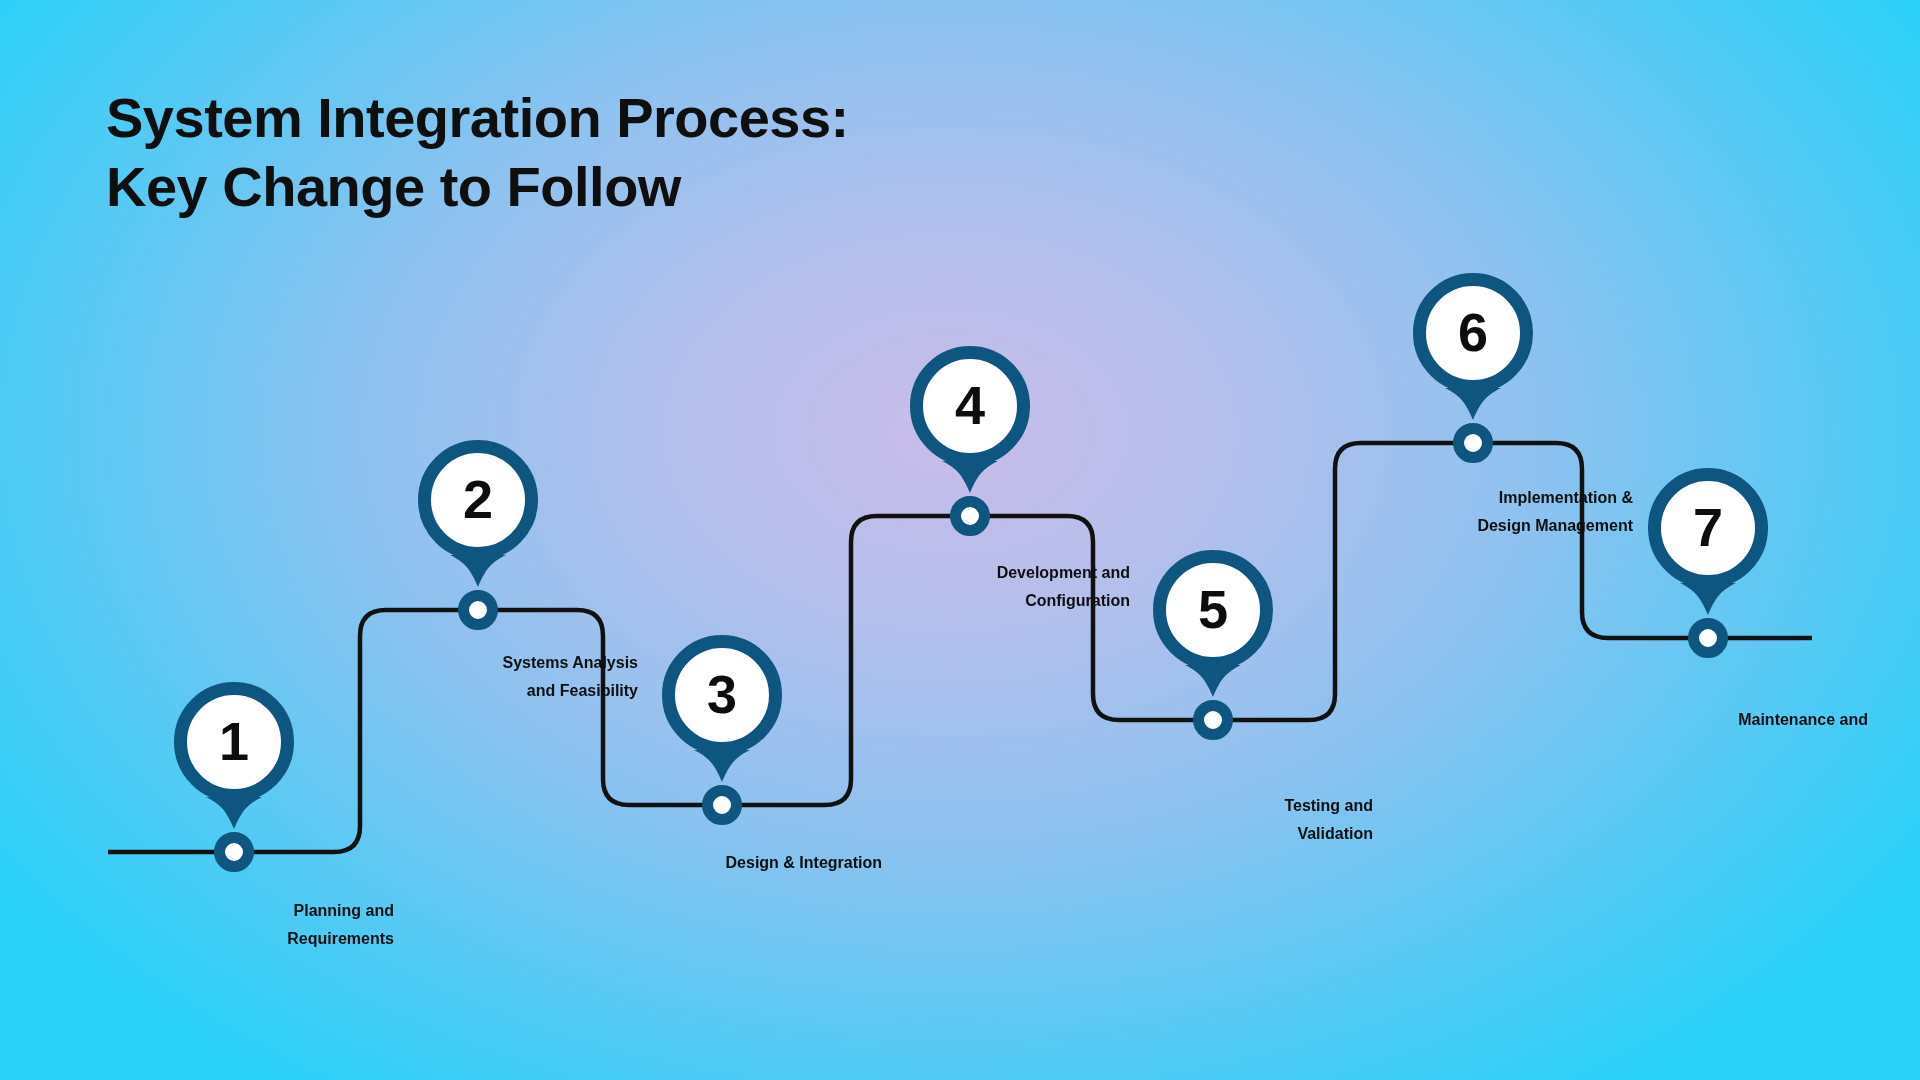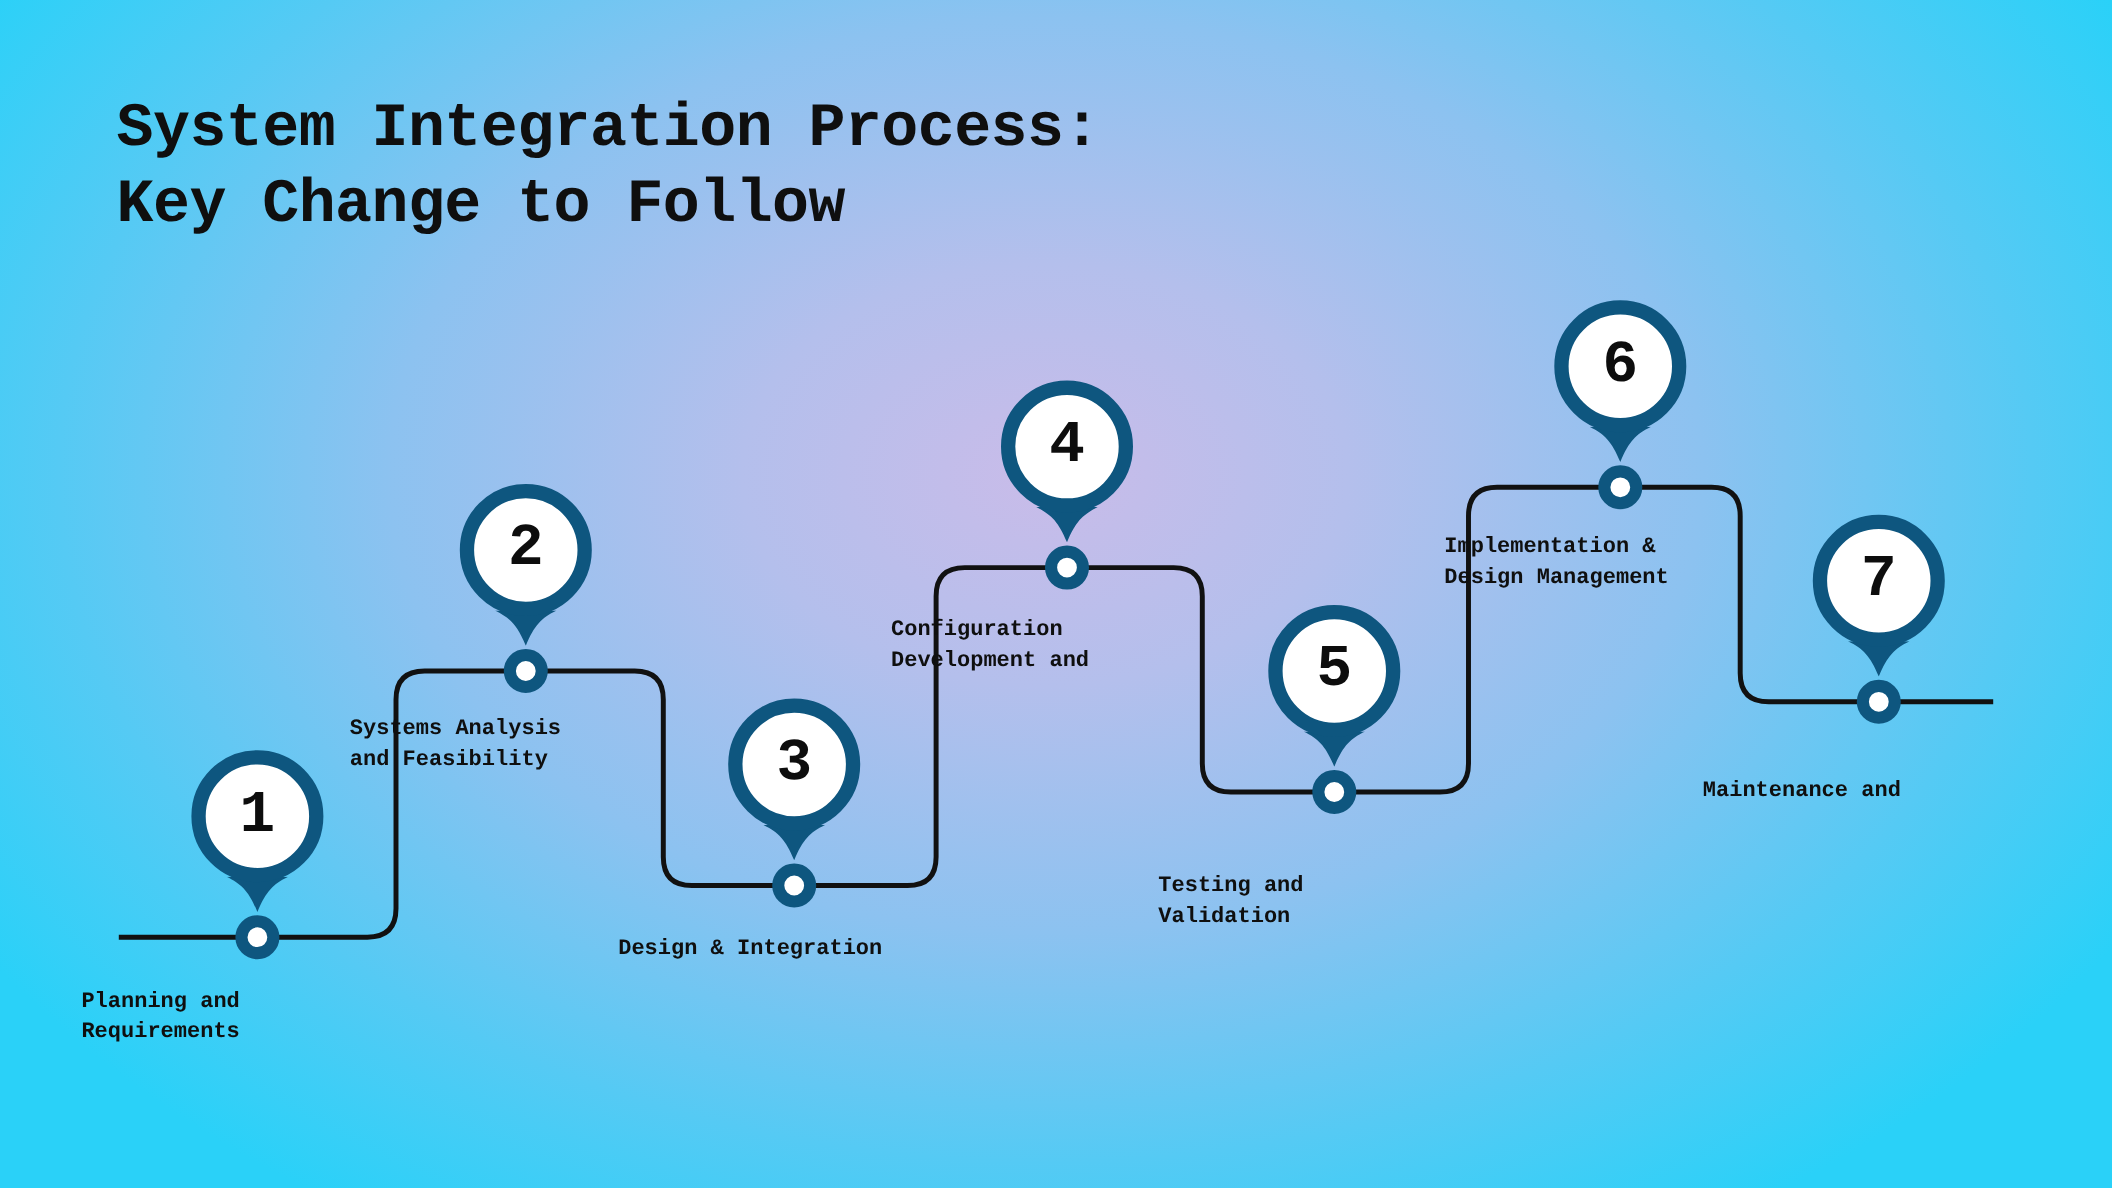--- a/index.html
+++ b/index.html
@@ -1,18 +1,18 @@
 <!DOCTYPE html>
 <html style="--background-edge: #2ad1f8; --background-center: #c9bce9; --accent: #0e567f; --path-line: #111111; --text: #0f0f0f; --node-fill: #ffffff;"><head>
 <meta charset="utf-8">
 <style>
   html,body { margin:0; padding:0; background:#2ad1f8; }
   .canvas {
     position:relative; width:1920px; height:1080px; overflow:hidden;
-    font-family:Liberation Mono, monospace;
+    font-family:Liberation Sans, sans-serif;
     background: radial-gradient(1150px 800px ellipse at 49.5% 40%,
       var(--background-center, #c9bce9) 0%,
       #b4bfec 24%,
       #8cc2f0 52%,
       #55caf4 78%,
       var(--background-edge, #2ad1f8) 100%);
   }
   .title {
     position:absolute; left:106px; top:83px;
     font-size:56px; line-height:69px; font-weight:700;
@@ -28,22 +28,22 @@
     background:var(--node-fill, #ffffff);
     display:flex; align-items:center; justify-content:center;
   }
   .step-number { font-size:54px; font-weight:700; color:#0d0d0d; transform:translateY(-1px); }
   .dot {
     position:absolute; z-index:4; width:40px; height:40px; box-sizing:border-box;
     border:11px solid var(--accent, #0e567f); border-radius:50%;
     background:var(--node-fill, #ffffff);
   }
   .step-label {
-    position:absolute; z-index:5; width:320px; text-align:left;
-    font-size:20px; line-height:28px; font-weight:700; color:var(--text, #0f0f0f);
+    position:absolute; z-index:5; width:320px; text-align:right;
+    font-size:16px; line-height:28px; font-weight:700; color:var(--text, #0f0f0f);
   }
 </style>
 </head>
 <body>
 
 <div class="canvas">
 
   <div class="title">
     <div>System Integration Process:</div>
     <div>Key Change to Follow</div>
@@ -97,22 +97,22 @@
       </div>
       <div>
         <svg class="pin-tail" width="56" height="32" viewBox="0 0 56 32" style="left: 942px; top: 461px;">
           <path d="M0,0 C14,7 20,13 28,32 C36,13 42,7 56,0 Z"></path>
         </svg>
         <div class="pin-circle" style="left: 910px; top: 346px;">
           <span class="step-number">4</span>
         </div>
         <div class="dot" style="left: 950px; top: 496px;"></div>
         <div class="step-label" style="left: 810px; top: 559px;">
+          <div>Development and</div>
           <div>Configuration</div>
-          <div>Development and</div>
         </div>
       </div>
       <div>
         <svg class="pin-tail" width="56" height="32" viewBox="0 0 56 32" style="left: 1185px; top: 665px;">
           <path d="M0,0 C14,7 20,13 28,32 C36,13 42,7 56,0 Z"></path>
         </svg>
         <div class="pin-circle" style="left: 1153px; top: 550px;">
           <span class="step-number">5</span>
         </div>
         <div class="dot" style="left: 1193px; top: 700px;"></div>

